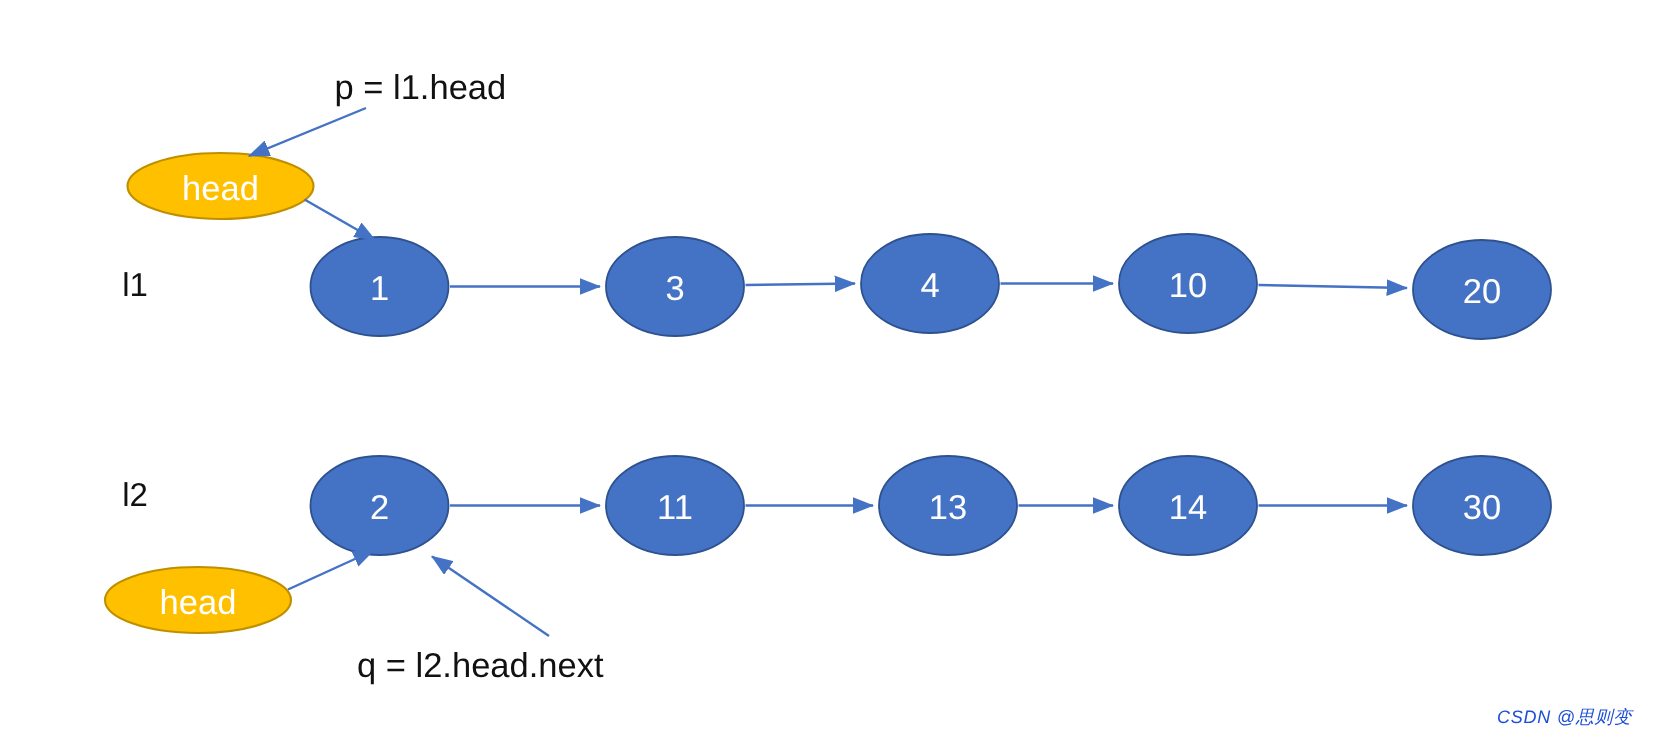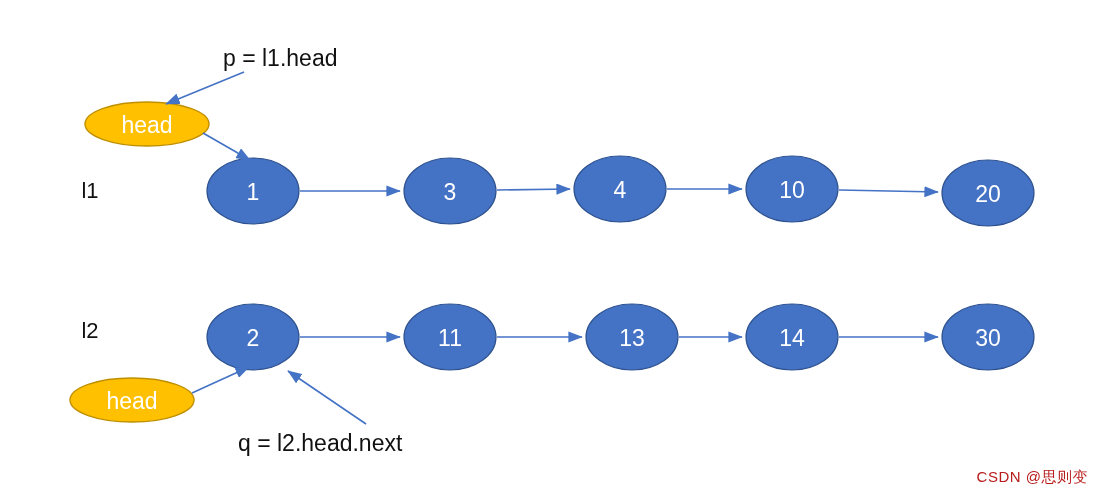--- a/index.html
+++ b/index.html
@@ -68,25 +68,26 @@
   }
   .pointer-line {
     stroke: #4472C4;
     stroke-width: 1.6;
     fill: none;
   }
   .watermark {
     position: absolute;
     right: 14px;
     bottom: 8px;
-    color: #b91c1c;
+    color: #1d4ed8;
     font-family: "Liberation Sans", sans-serif;
-    font-size: 15px;
+    font-size: 12px;
     letter-spacing: 0.5px;
     white-space: nowrap;
+    font-style: italic;
   }
 </style>
 </head>
 <body>
 
 <div id="canvas">
 
   <svg id="diagram" viewBox="0 0 1102 495">
     <defs>
       <marker id="arrowhead" markerWidth="9" markerHeight="7" refX="8.5" refY="3.5" orient="auto" markerUnits="strokeWidth">

